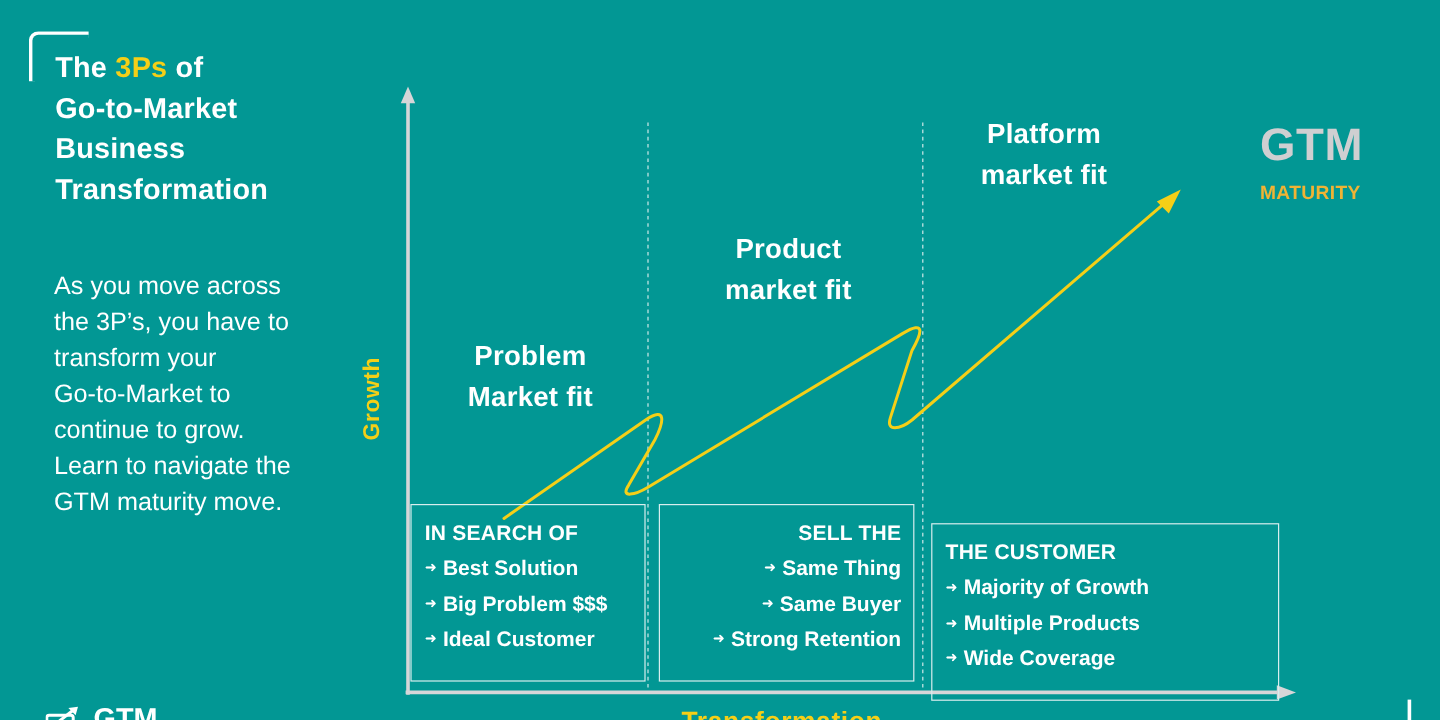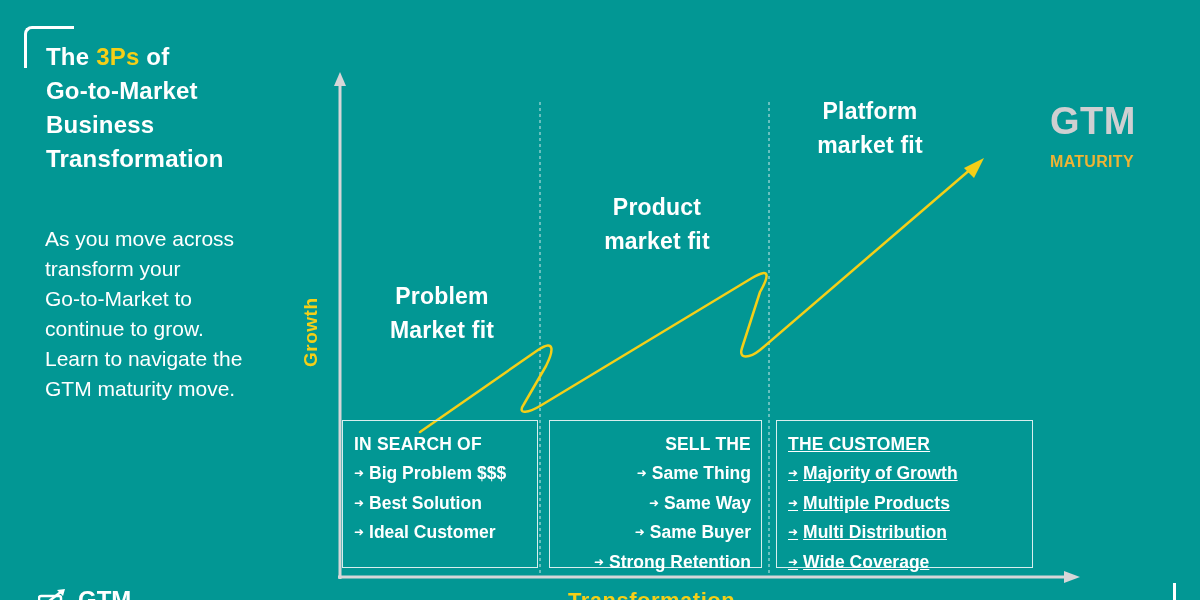--- a/index.html
+++ b/index.html
@@ -81,20 +81,21 @@
 
 <div class="title">
   <div><span>The </span><span class="hl">3Ps</span><span> of</span></div>
   <div>Go-to-Market</div>
   <div>Business</div>
   <div>Transformation</div>
 </div>
 
 <div class="desc">
   <div>As you move across</div>
+  <div>the 3P’s, you have to</div>
   <div>transform your</div>
   <div>Go-to-Market to</div>
   <div>continue to grow.</div>
   <div>Learn to navigate the</div>
   <div>GTM maturity move.</div>
 </div>
 
 <div class="logo">
   <svg width="36" height="20" viewBox="0 0 36 20">
     <rect x="1" y="8" width="22" height="12" rx="2" fill="none" stroke="#fff" stroke-width="2.5"></rect>
@@ -142,32 +143,30 @@
 <div class="stage-title" style="left:790px; top:94px; width:160px;">
   <div>Platform</div>
   <div>market fit</div>
 </div>
 
 <div class="gtm-big">GTM</div>
 <div class="gtm-sub">MATURITY</div>
 
 <div class="box" style="left:342px; top:420px; width:196px; height:148px;">
   <div class="box-head">IN SEARCH OF</div>
+  <div class="box-item"><span class="arr">➜</span><span>Best Solution</span></div>
   <div class="box-item"><span class="arr">➜</span><span>Big Problem $$$</span></div>
-  <div class="box-item"><span class="arr">➜</span><span>Best Solution</span></div>
   <div class="box-item"><span class="arr">➜</span><span>Ideal Customer</span></div>
 </div>
 
 <div class="box" style="left:549px; top:420px; width:213px; height:148px;text-align:right;">
   <div class="box-head">SELL THE</div>
   <div class="box-item"><span class="arr">➜</span><span>Same Thing</span></div>
-  <div class="box-item"><span class="arr">➜</span><span>Same Way</span></div>
   <div class="box-item"><span class="arr">➜</span><span>Same Buyer</span></div>
   <div class="box-item"><span class="arr">➜</span><span>Strong Retention</span></div>
 </div>
 
-<div class="box" style="left:776px; top:420px; width:257px; height:148px;text-decoration:underline;">
+<div class="box" style="left:776px; top:436px; width:290px; height:148px;">
   <div class="box-head">THE CUSTOMER</div>
   <div class="box-item"><span class="arr">➜</span><span>Majority of Growth</span></div>
   <div class="box-item"><span class="arr">➜</span><span>Multiple Products</span></div>
-  <div class="box-item"><span class="arr">➜</span><span>Multi Distribution</span></div>
   <div class="box-item"><span class="arr">➜</span><span>Wide Coverage</span></div>
 </div>
 
 </body></html>

